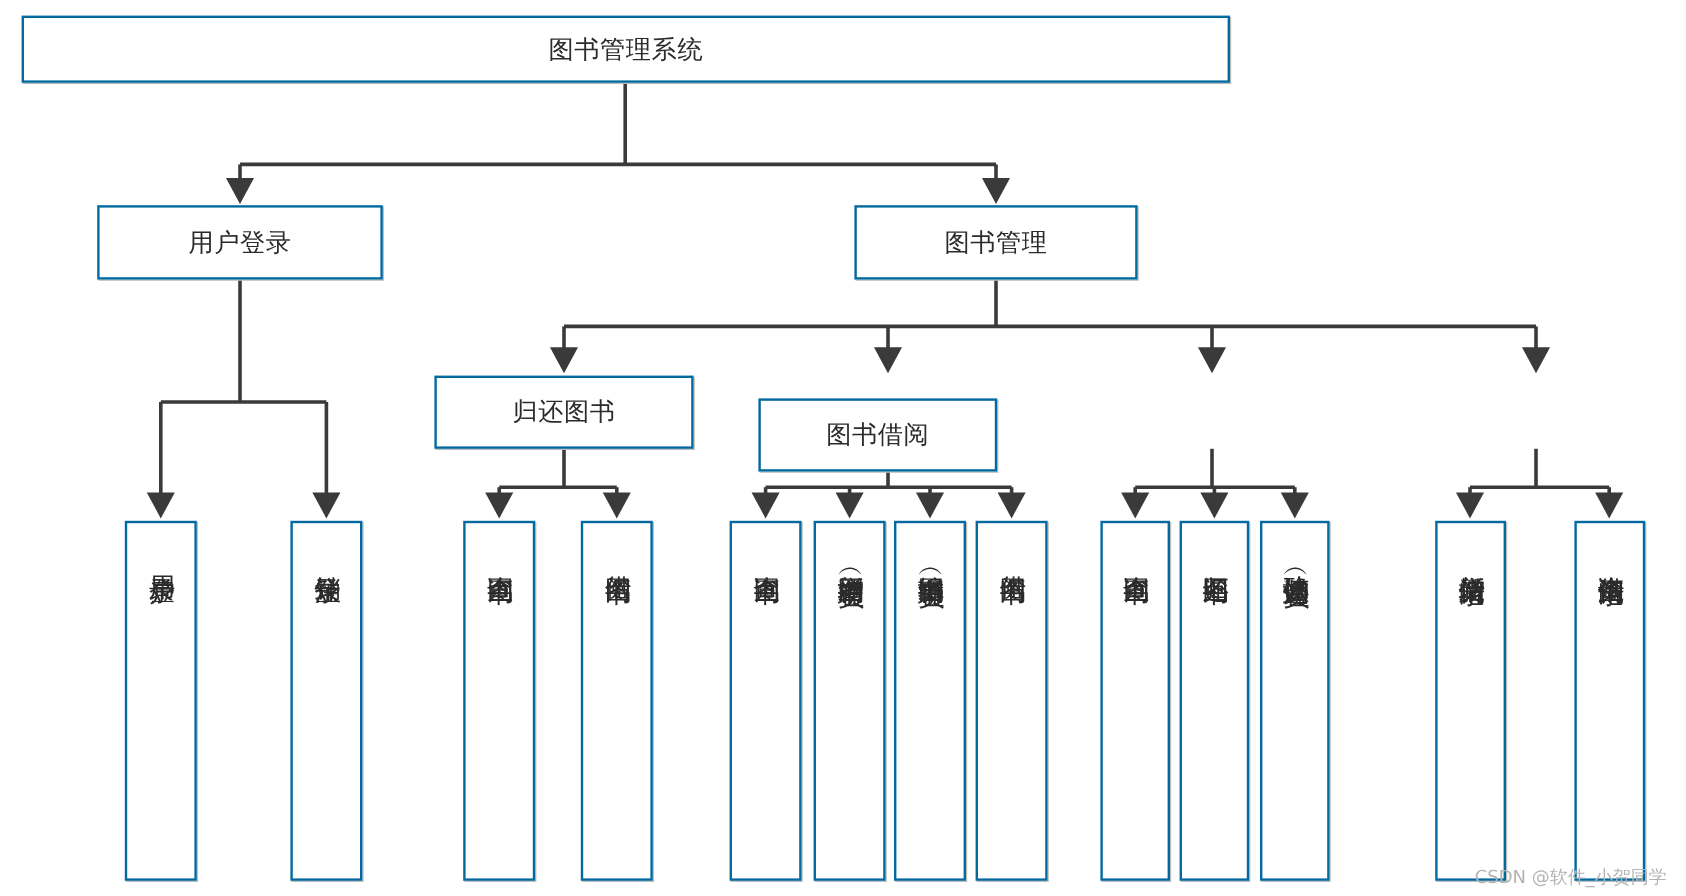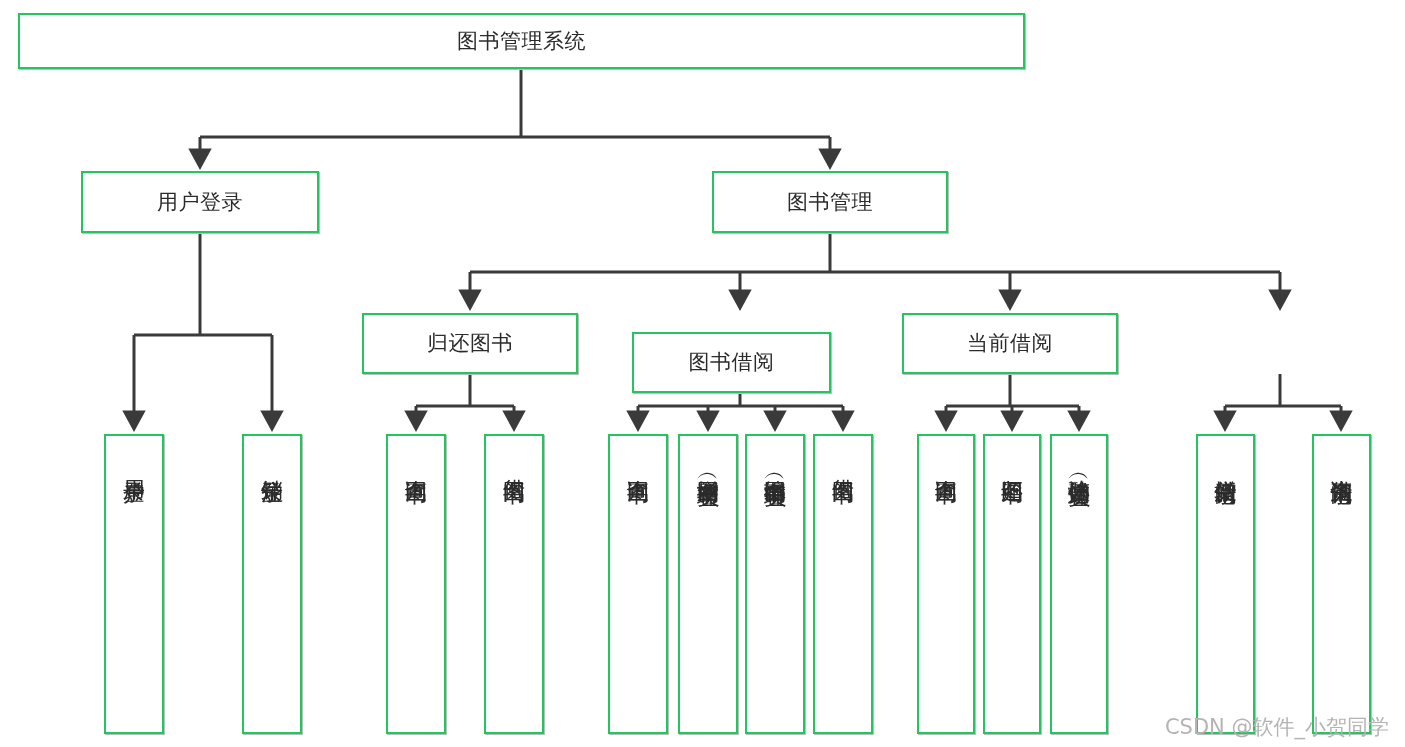--- a/index.html
+++ b/index.html
@@ -23,21 +23,21 @@
     position: absolute;
     left: 0;
     top: 0;
     width: 1405px;
     height: 747px;
   }
   .node-box {
     position: absolute;
     box-sizing: border-box;
     background: #ffffff;
-    border: 2px solid #22c55e;
+    border: 2px solid #0369a1;
     box-shadow: 1px 1px 0 0 #bdbdbd;
     display: flex;
     align-items: center;
     justify-content: center;
     overflow: hidden;
   }
   .node-label-h {
     font-size: 21px;
     color: #2b2b2b;
     letter-spacing: 0.5px;
@@ -55,21 +55,21 @@
     line-height: 1.28;
     writing-mode: vertical-rl;
     text-orientation: upright;
     white-space: nowrap;
     letter-spacing: 1px;
   }
   .watermark {
     position: absolute;
     right: 16px;
     bottom: 6px;
-    font-size: 21px;
+    font-size: 15px;
     color: #b4b4b4;
     white-space: nowrap;
     user-select: none;
   }
 </style>
 </head>
 <body>
 
 <div id="diagram-root">
 
@@ -145,23 +145,20 @@
   <div class="node-box" id="node-l2-1" style="left: 712px; top: 171px; width: 236px; height: 62px;">
     <span class="node-label-h">图书管理</span>
   </div>
 
   <div class="node-box" id="node-l3-0" style="left: 362px; top: 313px; width: 216px; height: 61px;">
     <span class="node-label-h">归还图书</span>
   </div>
   <div class="node-box" id="node-l3-1" style="left: 632px; top: 332px; width: 199px; height: 61px;">
     <span class="node-label-h">图书借阅</span>
   </div>
-  <div class="node-box" id="node-l3-2" style="left: 902px; top: 313px; width: 216px; height: 61px;">
-    <span class="node-label-h">当前借阅</span>
-  </div>
 
   <div class="node-box vertical" id="node-leaf-0" style="left: 104px; top: 434px; width: 60px; height: 300px;">
     <span class="node-label-v">用户登录</span>
   </div>
   <div class="node-box vertical" id="node-leaf-1" style="left: 242px; top: 434px; width: 60px; height: 300px;">
     <span class="node-label-v">注销登录</span>
   </div>
   <div class="node-box vertical" id="node-leaf-2" style="left: 386px; top: 434px; width: 60px; height: 300px;">
     <span class="node-label-v">查询图书</span>
   </div>

